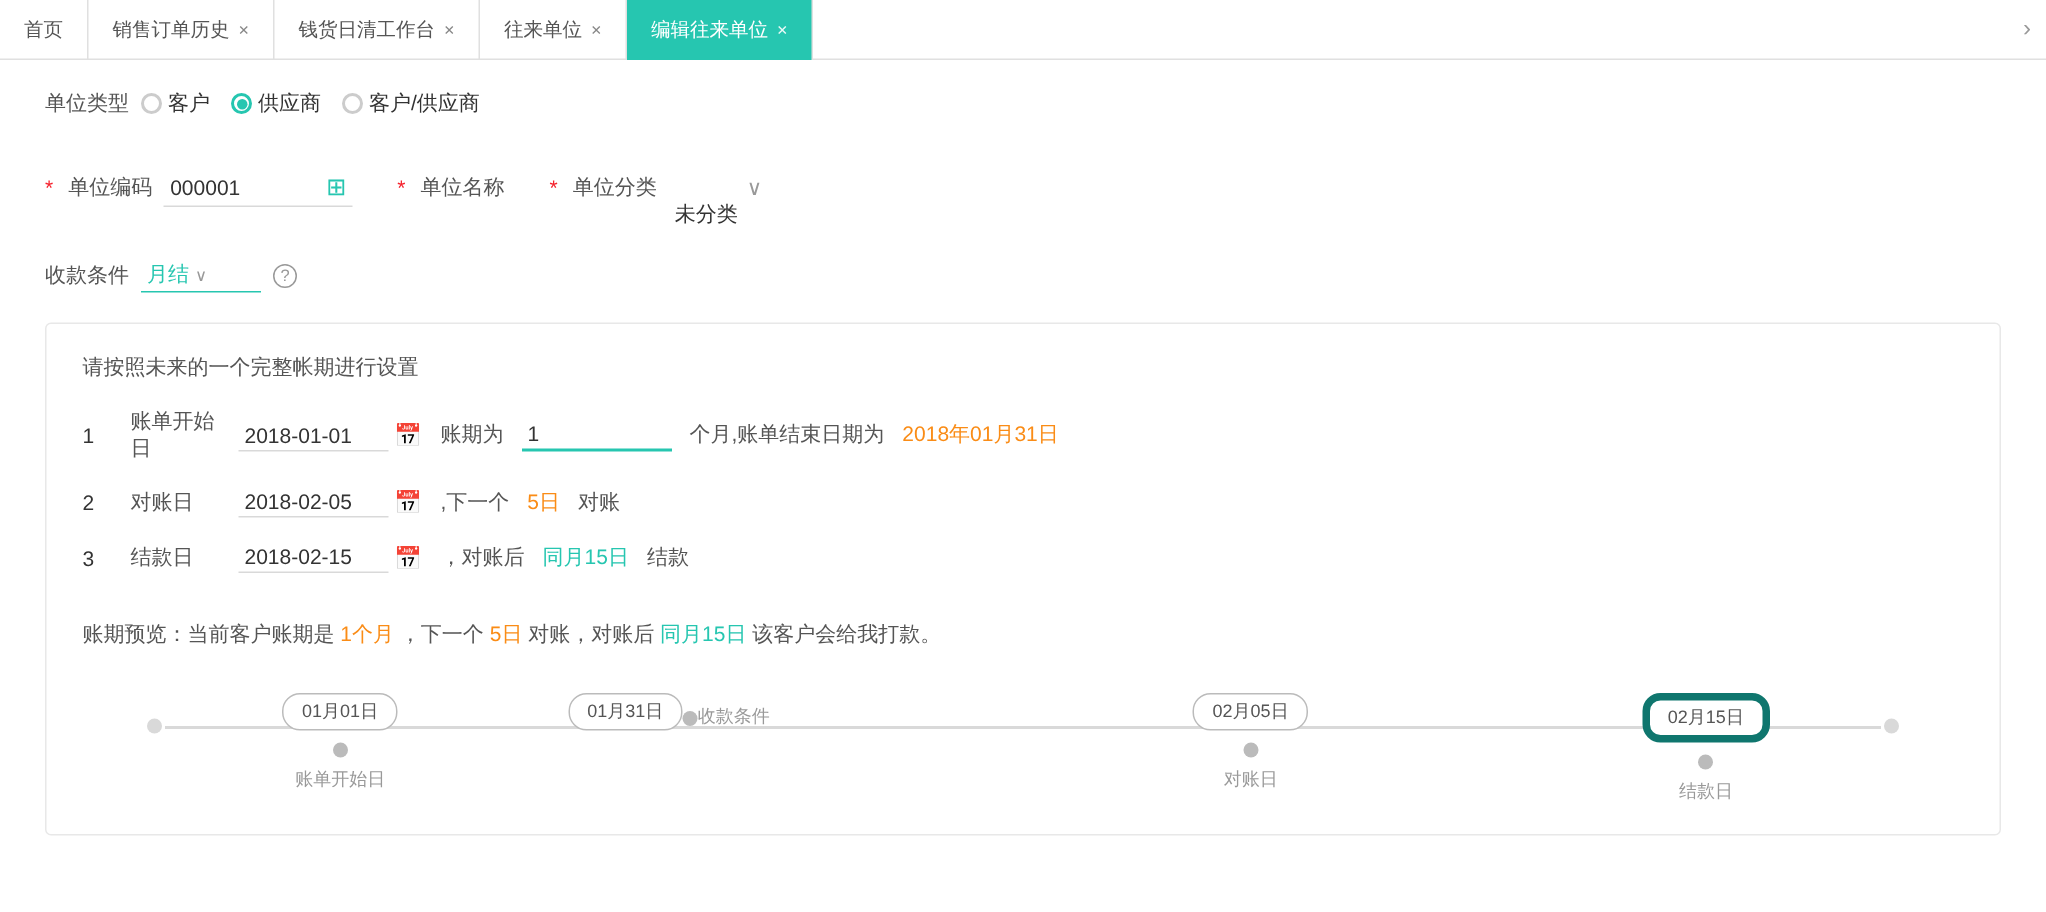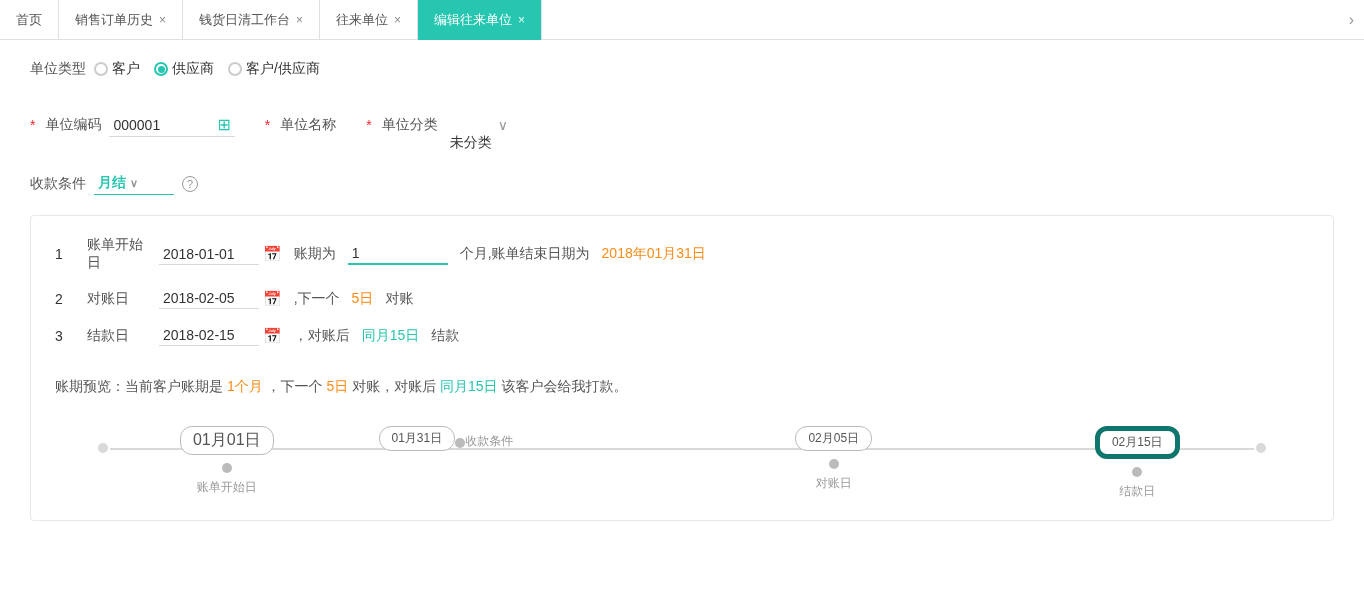--- a/index.html
+++ b/index.html
@@ -325,29 +325,30 @@
       <div class="select-plain" style="margin-left:4px;">
         <span class="select-plain-value">未分类</span>
         <span class="select-plain-arrow">∨</span>
       </div>
     </div>
   </div>
 
   <div class="form-row">
     <div class="form-item">
       <span class="form-label">收款条件</span>
-      <div class="select-wrapper" style="min-width:80px;font-weight:bold;">
+      <div class="select-wrapper" style="min-width:80px;">
         <span class="select-value">月结</span>
         <span class="select-arrow">∨</span>
       </div>
       <div class="question-icon">?</div>
     </div>
   </div>
 
   <div class="panel">
+    <p class="panel-hint">请按照未来的一个完整帐期进行设置</p>
 
     <div class="setting-row">
       <span class="row-num">1</span>
       <span class="row-type-label">账单开始日</span>
       <div class="date-input-wrapper">
         <input type="text" class="date-input" value="2018-01-01" style="">
         <span class="calendar-icon">📅</span>
       </div>
       <span class="row-desc">账期为</span>
       <input type="text" class="period-input" value="1" style="">
@@ -393,21 +394,21 @@
 
       <div style="position:absolute; top:22px; left:55px; right:55px; height:2px; background:#d9d9d9;"></div>
 
       <div style="position:absolute; top:17px; left:43px; width:10px; height:10px; border-radius:50%; background:#d9d9d9;"></div>
 
       <div style="position:absolute; top:17px; right:43px; width:10px; height:10px; border-radius:50%; background:#d9d9d9;"></div>
 
       <div style="display:flex; justify-content:space-between; align-items:flex-start; position:relative;">
 
         <div style="display:flex; flex-direction:column; align-items:center; flex:1;">
-          <div style="border:1px solid #bbb; border-radius:12px; padding:3px 12px; font-size:16px; color:#555; background:#fff; z-index:1; white-space:nowrap;">01月01日</div>
+          <div style="border:1px solid #bbb; border-radius:12px; padding:3px 12px; font-size:12px; color:#555; background:#fff; z-index:1; white-space:nowrap;">01月01日</div>
           <div style="width:10px; height:10px; border-radius:50%; background:#bbb; margin-top:8px; z-index:1;"></div>
           <div style="font-size:12px; color:#999; margin-top:6px;">账单开始日</div>
         </div>
 
         <div style="display:flex; align-items:center; flex:1;">
           <div style="border:1px solid #bbb; border-radius:12px; padding:3px 12px; font-size:12px; color:#555; background:#fff; z-index:1; white-space:nowrap;">01月31日</div>
           <div style="width:10px; height:10px; border-radius:50%; background:#bbb; margin-top:8px; z-index:1;"></div>
           <div style="font-size:12px; color:#999; margin-top:6px;">收款条件</div>
         </div>
 

